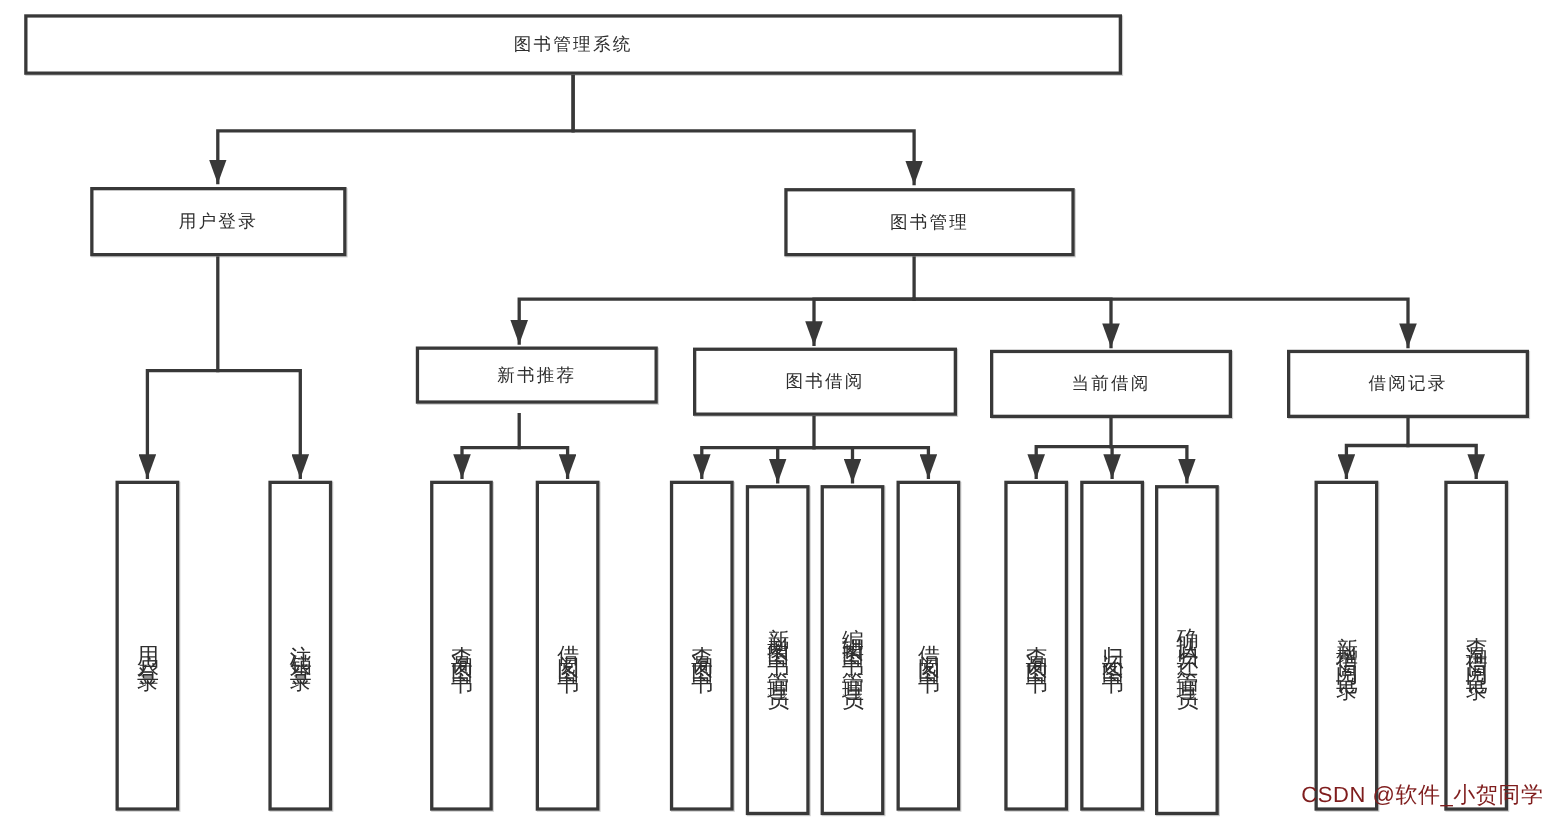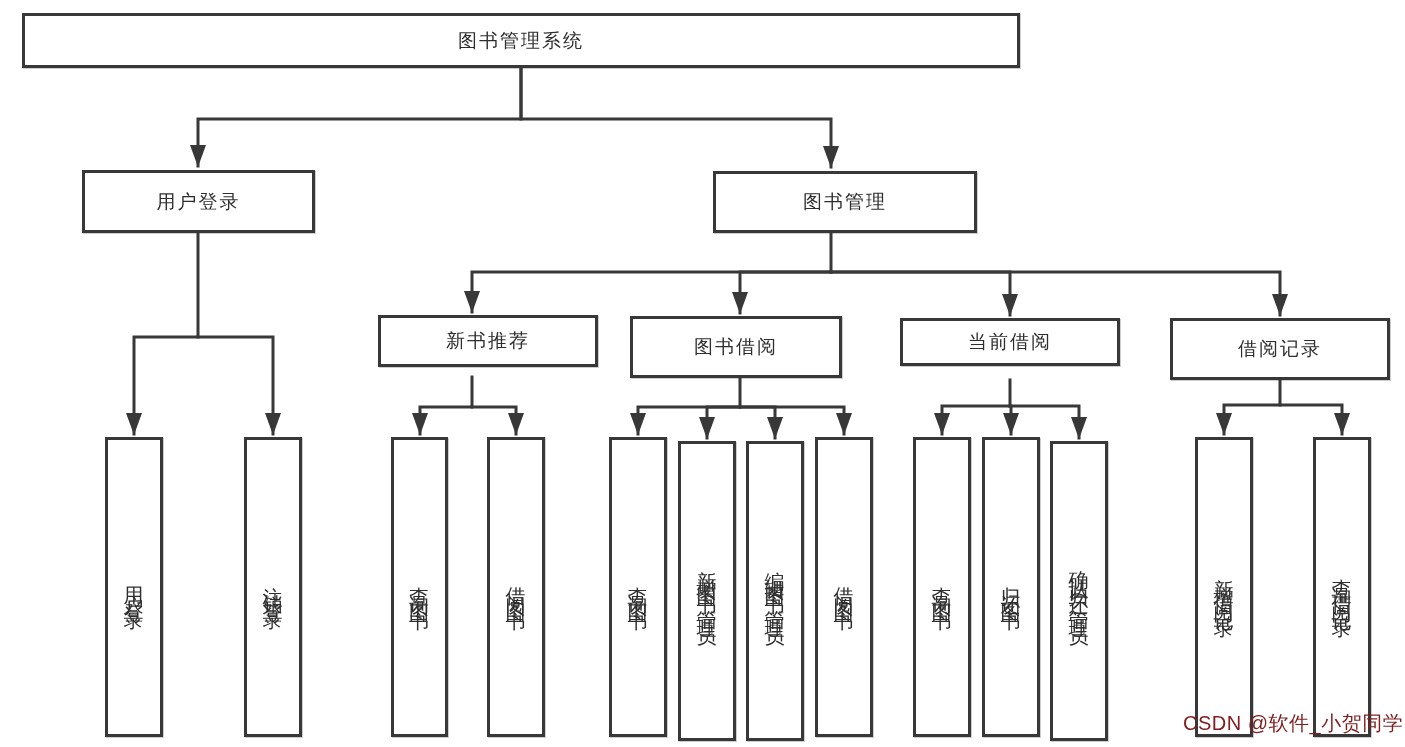--- a/index.html
+++ b/index.html
@@ -6,21 +6,21 @@
   #stage{
     position:relative;width:1405px;height:747px;background:#ffffff;overflow:hidden;
     font-family:"Liberation Sans","DejaVu Sans",sans-serif;color:#2e2e2e;
   }
   #wires{position:absolute;left:0;top:0;width:1405px;height:747px;}
   .box{
     position:absolute;box-sizing:border-box;background:#ffffff;
     border:3px solid #383838;display:flex;align-items:center;justify-content:center;
     box-shadow:1px 1px 0 rgba(60,60,60,0.25);
   }
-  .h{font-size:19px;letter-spacing:2px;white-space:nowrap;}
+  .h{font-size:16px;letter-spacing:2px;white-space:nowrap;}
   .v{
     writing-mode:vertical-rl;font-size:20px;letter-spacing:8px;
     line-height:1;text-align:center;
   }
   #watermark{
     position:absolute;left:1183px;top:711px;font-size:20px;line-height:24px;
     color:#7f1d1d;letter-spacing:0.5px;white-space:nowrap;z-index:5;
   }
 </style>
 </head>
@@ -63,22 +63,22 @@
       <path d="M1280,405 H1342 V434" marker-end="url(#arw)"></path>
     </g>
   </svg>
 
   <div class="box h" style="left:22px;top:13px;width:998px;height:55px">图书管理系统</div>
 
   <div class="box h" style="left:82px;top:170px;width:233px;height:63px">用户登录</div>
   <div class="box h" style="left:713px;top:171px;width:264px;height:62px">图书管理</div>
 
   <div class="box h" style="left:378px;top:315px;width:220px;height:52px">新书推荐</div>
-  <div class="box h" style="left:630px;top:316px;width:212px;height:62px">图书借阅</div>
-  <div class="box h" style="left:900px;top:318px;width:220px;height:48px">当前借阅</div>
+  <div class="box h" style="left:630px;top:316px;width:240px;height:62px">图书借阅</div>
+  <div class="box h" style="left:900px;top:318px;width:220px;height:62px">当前借阅</div>
   <div class="box h" style="left:1170px;top:318px;width:220px;height:62px">借阅记录</div>
 
   <div class="box v" style="left:105px;top:437px;width:58px;height:300px">用户登录</div>
   <div class="box v" style="left:244px;top:437px;width:58px;height:300px">注销登录</div>
 
   <div class="box v" style="left:391px;top:437px;width:57px;height:300px">查询图书</div>
   <div class="box v" style="left:487px;top:437px;width:58px;height:300px">借阅图书</div>
 
   <div class="box v" style="left:609px;top:437px;width:58px;height:300px">查询图书</div>
   <div class="box v" style="left:678px;top:441px;width:58px;height:300px">新增图书（管理员）</div>

